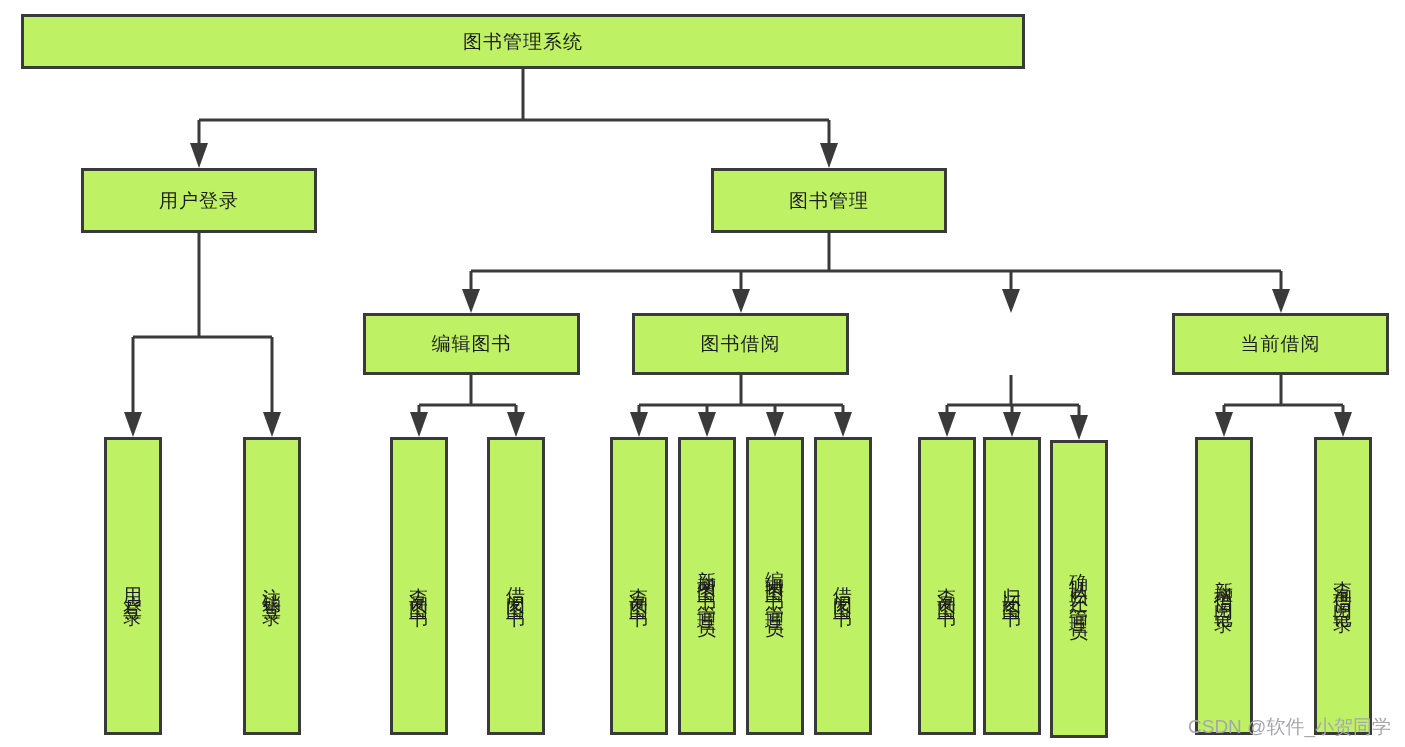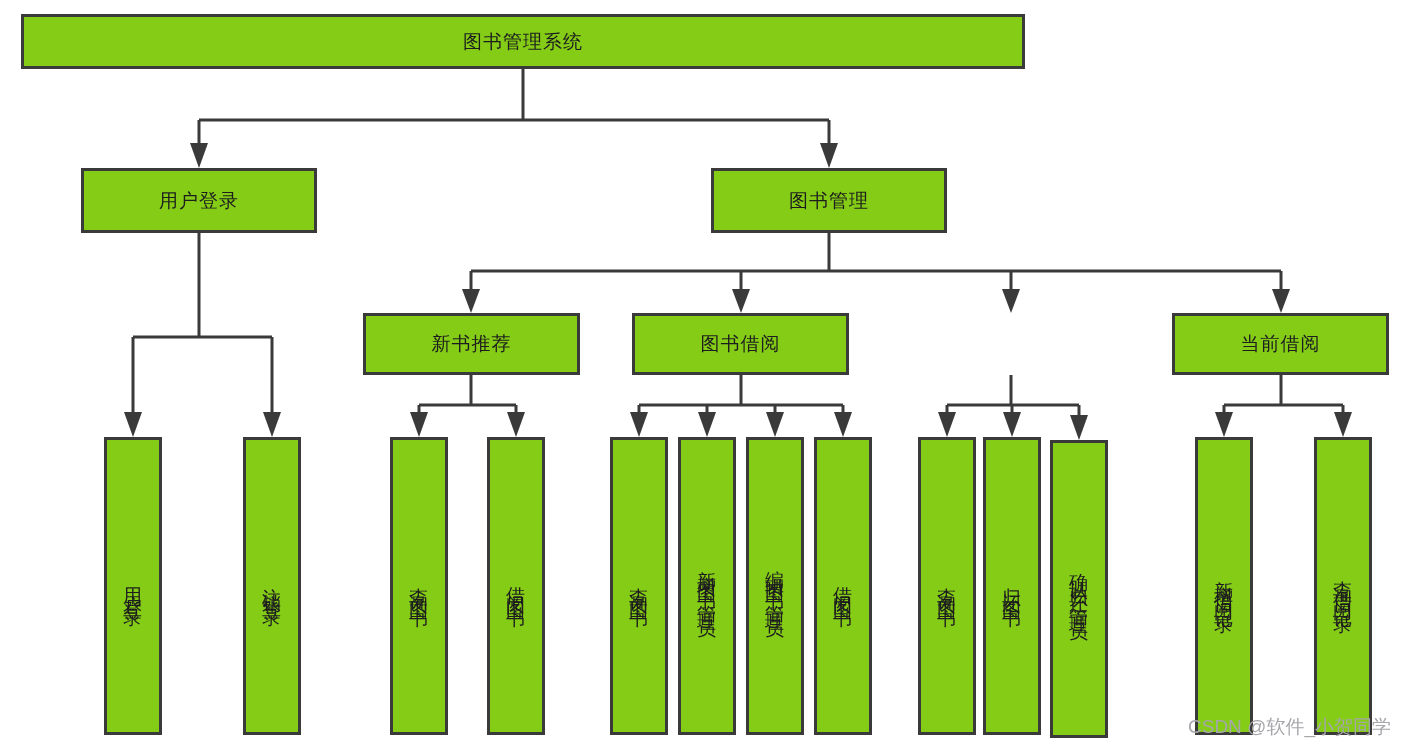--- a/index.html
+++ b/index.html
@@ -12,21 +12,21 @@
     position: relative;
     width: 1405px;
     height: 747px;
     background: #ffffff;
     overflow: hidden;
   }
   .node {
     position: absolute;
     box-sizing: border-box;
     border: 3px solid #3a3a3a;
-    background: #84cc16;
+    background: #bef264;
     display: flex;
     align-items: center;
     justify-content: center;
     color: #1d1d1f;
     z-index: 2;
   }
   .hbox {
     font-size: 19px;
     letter-spacing: 1px;
   }
@@ -125,21 +125,21 @@
   </div>
 
   <div class="node lvl2 hbox" style="left:81px">
     <span>用户登录</span>
   </div>
   <div class="node lvl2 hbox" style="left:711px">
     <span>图书管理</span>
   </div>
 
   <div class="node lvl3 hbox" style="left:363px">
-    <span>新书推荐</span>
+    <span>编辑图书</span>
   </div>
   <div class="node lvl3 hbox" style="left:632px">
     <span>图书借阅</span>
   </div>
   <div class="node lvl3 hbox" style="left:1172px">
     <span>当前借阅</span>
   </div>
 
   <div class="node leaf" style="left:104px">
     <span class="vtext">用户登录</span>

